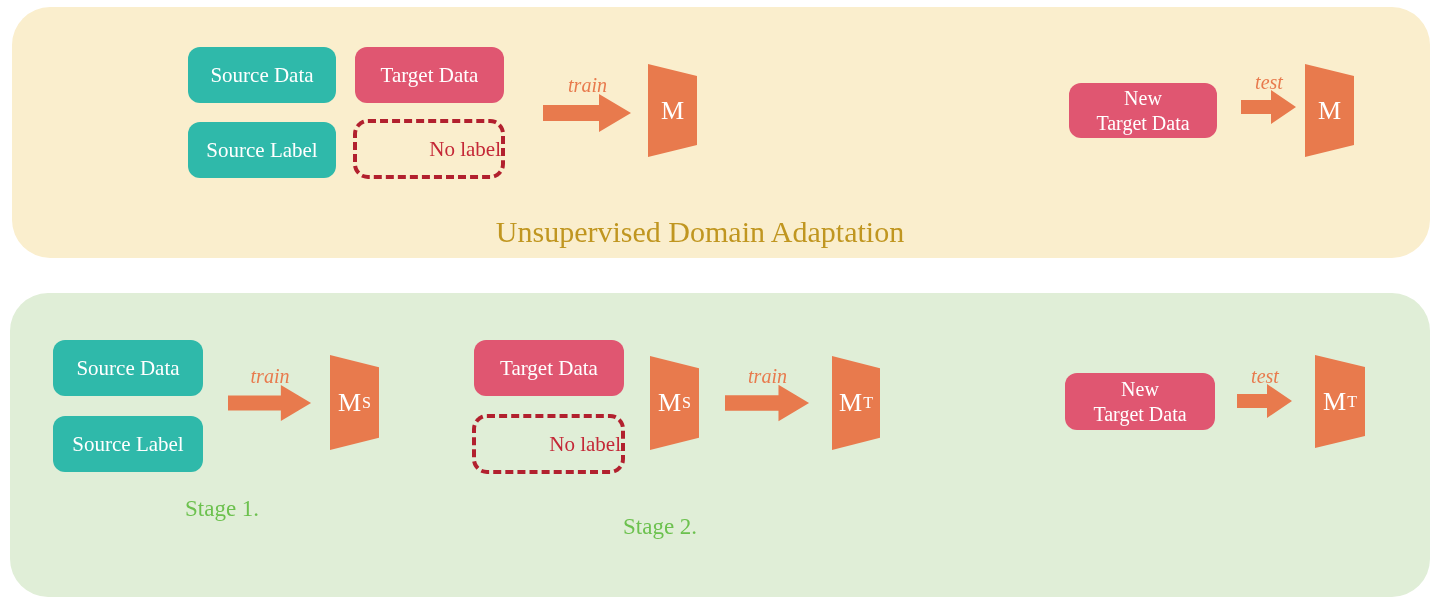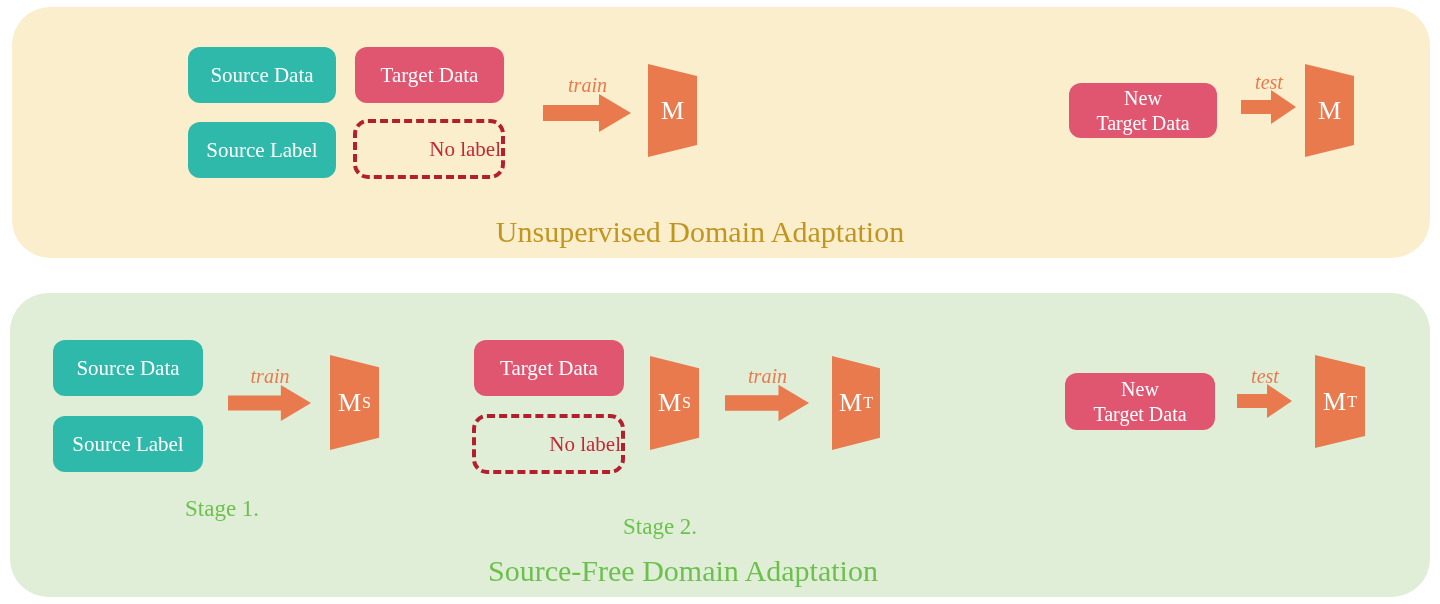--- a/index.html
+++ b/index.html
@@ -207,16 +207,15 @@
     </div>
 
     <div class="trapezoid" style="left:1305px; top:62px; width:50px; height:93px;">
       <span>M</span>
         <span class="sub">T</span>
     </div>
 
     <div class="stage-label" style="left:175px; top:203px;">Stage 1.</div>
     <div class="stage-label" style="left:613px; top:221px;">Stage 2.</div>
 
-    <div class="panel-title green" style="left:0; top:261px; width:1346px;">Source-Free Domain Adaptation</div>
   </section>
 
 </div>
 
 </body></html>

